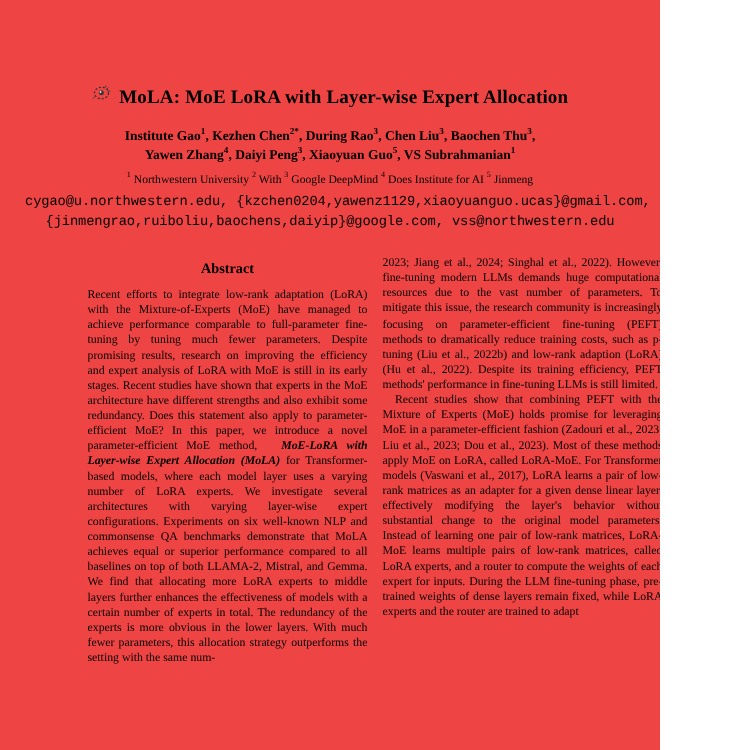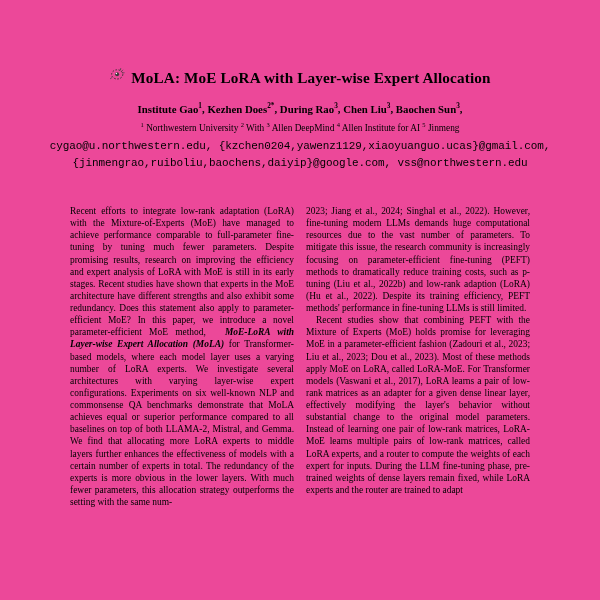--- a/index.html
+++ b/index.html
@@ -9,24 +9,24 @@
   }
   body {
     width: 600px;
     height: 600px;
     overflow: hidden;
     font-family: "Liberation Serif", "DejaVu Serif", serif;
     color: #000000;
   }
   .page {
     position: relative;
-    width: 600px;
+    width: 528px;
     height: 600px;
     overflow: hidden;
-    background: #ec4899;
+    background: #ef4444;
   }
 
   
   .title-row {
     margin: 0;
     padding: 70px 40px 0 40px;
     text-align: center;
     display: flex;
     align-items: center;
     justify-content: center;
@@ -137,43 +137,50 @@
         <path d="M12.6 4.2 l1.1 -1.1 M13.6 6.0 l1.5 -0.2 M11.4 2.9 l0.3 -1.4" stroke="#444" stroke-width="0.8" stroke-linecap="round"></path>
         <path d="M2.6 10.8 l-1.2 0.9" stroke="#444" stroke-width="0.8" stroke-linecap="round"></path>
       </svg>
     </span>
     <span class="paper-title">MoLA: MoE LoRA with Layer-wise Expert Allocation</span>
   </div>
 
   <div class="authors">
     <span class="ln1">
       <span><span>Institute Gao</span><sup>1</sup></span>,
-      <span><span>Kezhen Does</span><sup>2*</sup></span>,
+      <span><span>Kezhen Chen</span><sup>2*</sup></span>,
       <span><span>During Rao</span><sup>3</sup></span>,
       <span><span>Chen Liu</span><sup>3</sup></span>,
-      <span><span>Baochen Sun</span><sup>3</sup></span>,
+      <span><span>Baochen Thu</span><sup>3</sup></span>,
+    </span>
+    <span class="ln2">
+      <span><span>Yawen Zhang</span><sup>4</sup></span>,
+      <span><span>Daiyi Peng</span><sup>3</sup></span>,
+      <span><span>Xiaoyuan Guo</span><sup>5</sup></span>,
+      <span><span>VS Subrahmanian</span><sup>1</sup></span>
     </span>
   </div>
 
   <div class="affiliations">
     <span class="aff"><sup>1</sup> <span>Northwestern University</span></span>
     <span class="aff"><sup>2</sup> <span>With</span></span>
-    <span class="aff"><sup>3</sup> <span>Allen DeepMind</span></span>
-    <span class="aff"><sup>4</sup> <span>Allen Institute for AI</span></span>
+    <span class="aff"><sup>3</sup> <span>Google DeepMind</span></span>
+    <span class="aff"><sup>4</sup> <span>Does Institute for AI</span></span>
     <span class="aff"><sup>5</sup> <span>Jinmeng</span></span>
   </div>
 
   <div class="emails">
     <span class="eline">cygao@u.northwestern.edu, {kzchen0204,yawenz1129,xiaoyuanguo.ucas}@gmail.com,</span>
     <span class="eline">{jinmengrao,ruiboliu,baochens,daiyip}@google.com, vss@northwestern.edu</span>
   </div>
 
   <div class="columns">
 
     <div class="col col-left">
+      <div class="section-head">Abstract</div>
       <p class="body"><span>Recent efforts to integrate low-rank adaptation (LoRA) with the Mixture-of-Experts (MoE) have managed to achieve performance comparable to full-parameter fine-tuning by tuning much fewer parameters. Despite promising results, research on improving the efficiency and expert analysis of LoRA with MoE is still in its early stages. Recent studies have shown that experts in the MoE architecture have different strengths and also exhibit some redundancy. Does this statement also apply to parameter-efficient MoE? In this paper, we introduce a novel parameter-efficient MoE method, </span><span class="bi">MoE-LoRA with Layer-wise Expert Allocation (MoLA)</span><span> for Transformer-based models, where each model layer uses a varying number of LoRA experts. We investigate several architectures with varying layer-wise expert configurations. Experiments on six well-known NLP and commonsense QA benchmarks demonstrate that MoLA achieves equal or superior performance compared to all baselines on top of both LLAMA-2, Mistral, and Gemma. We find that allocating more LoRA experts to middle layers further enhances the effectiveness of models with a certain number of experts in total. The redundancy of the experts is more obvious in the lower layers. With much fewer parameters, this allocation strategy outperforms the setting with the same num-</span></p>
     </div>
 
     <div class="col col-right">
       <p class="body">2023; Jiang et al., 2024; Singhal et al., 2022). However, fine-tuning modern LLMs demands huge computational resources due to the vast number of parameters. To mitigate this issue, the research community is increasingly focusing on parameter-efficient fine-tuning (PEFT) methods to dramatically reduce training costs, such as p-tuning (Liu et al., 2022b) and low-rank adaption (LoRA) (Hu et al., 2022). Despite its training efficiency, PEFT methods' performance in fine-tuning LLMs is still limited.</p>
       <p class="body"><span>Recent studies show that combining PEFT with the Mixture of Experts (MoE) holds promise for leveraging MoE in a parameter-efficient fashion (Zadouri et al., 2023; Liu et al., 2023; Dou et al., 2023). Most of these methods apply MoE on LoRA, called LoRA-MoE. For Transformer models (Vaswani et al., 2017), LoRA learns a pair of low-rank matrices as an adapter for a given dense linear layer, effectively modifying the layer's behavior without substantial change to the original model parameters. Instead of learning one pair of low-rank matrices, LoRA-MoE learns multiple pairs of low-rank matrices, called </span><span class="it">LoRA experts</span><span>, and a router to compute the weights of each expert for inputs. During the LLM fine-tuning phase, pre-trained weights of dense layers remain fixed, while LoRA experts and the router are trained to adapt</span></p>
     </div>
 
   </div>
 

